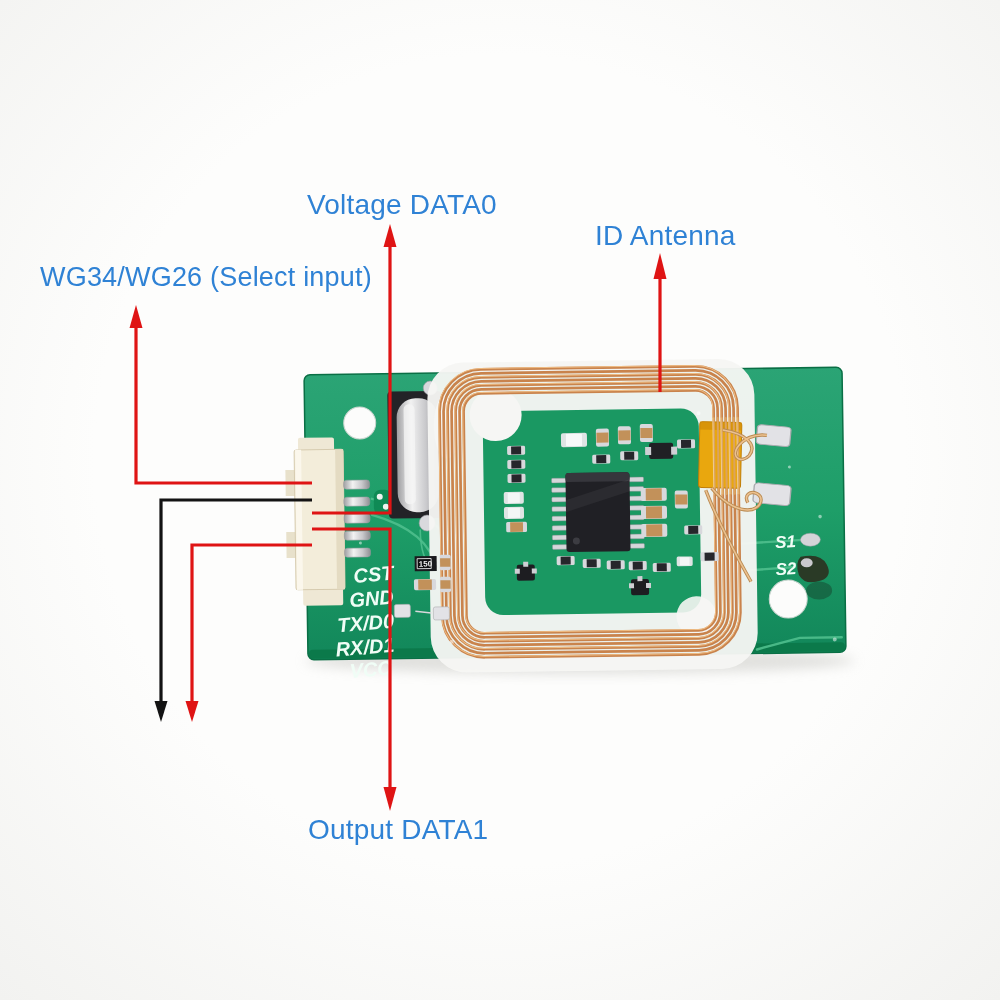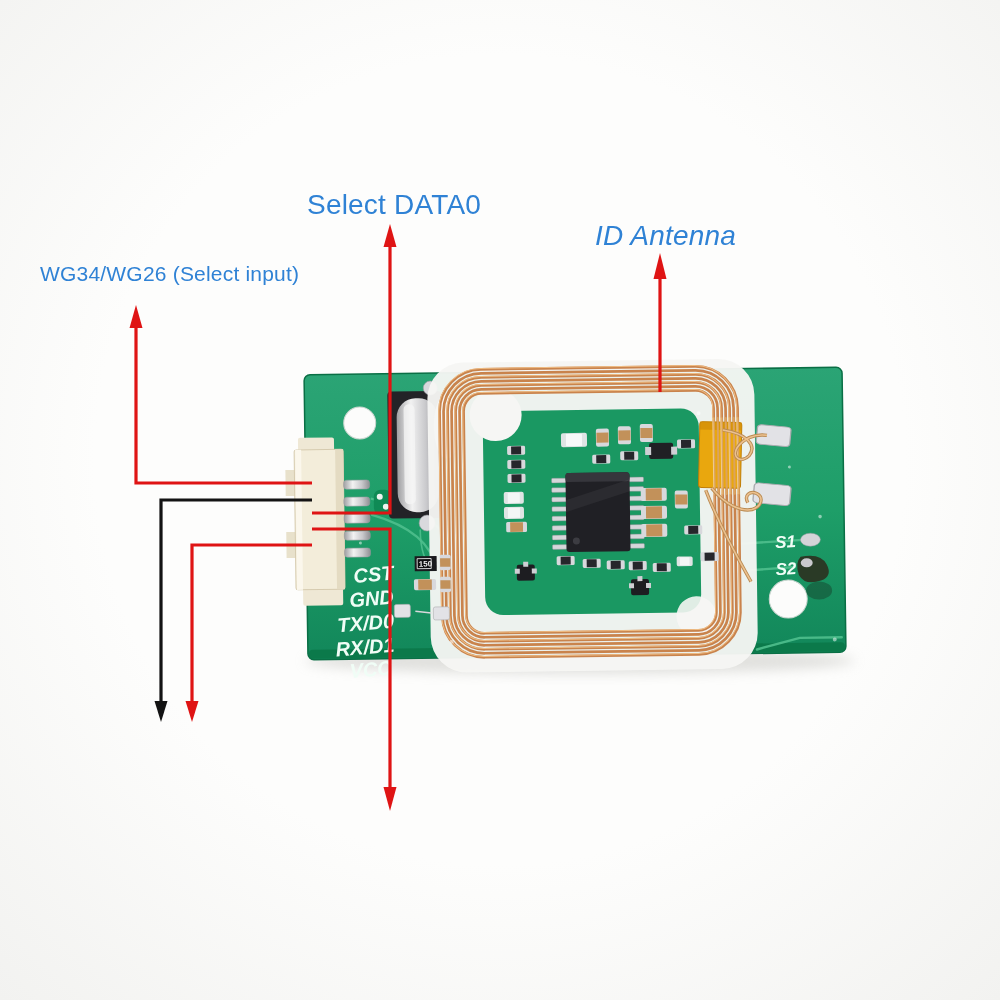--- a/index.html
+++ b/index.html
@@ -1,21 +1,21 @@
 <!DOCTYPE html>
 <html style="--label_blue: #2f82d5; --arrow_red: #df1414; --wire_black: #131313; --pcb_green: #1e9e68; --trace_green: #4fbf8d; --coil_copper: #c9834c; --tape_yellow: #e9a70e;"><head>
 <meta charset="utf-8">
 <style>
   html,body{margin:0;padding:0;background:#fbfbfa;}
   .stage{position:relative;width:1000px;height:1000px;overflow:hidden;
          background:radial-gradient(circle at 50% 46%, #fdfdfc 55%, #f2f2f0 100%);
          font-family:"Liberation Sans",sans-serif;}
   .stage svg{position:absolute;left:0;top:0;}
   .lbl{position:absolute;color:var(--label_blue,#2f82d5);font-size:28px;white-space:nowrap;letter-spacing:.2px;}
-  #lab-wg{font-size:21px;}
+  #lab-wg{font-size:27px;}
   .vbox{position:absolute;left:52px;top:722px;width:251px;height:41px;background:#ffffff;
         border:3px solid #171717;display:flex;align-items:center;justify-content:center;
         font-size:26px;color:var(--label_blue,#2f82d5);white-space:nowrap;}
   .trace{fill:none;stroke:var(--trace_green,#4fbf8d);stroke-width:2.4;opacity:.9;stroke-linecap:round;}
   .thin{stroke-width:1.6;}
   .wire{fill:none;stroke-width:3.2;}
   .red{stroke:var(--arrow_red,#df1414);}
   .blk{stroke:var(--wire_black,#131313);}
   .hd{fill:var(--arrow_red,#df1414);}
   .hdb{fill:var(--wire_black,#131313);}
@@ -317,17 +317,18 @@
     <polygon class="hd" points="390,811 383.5,787 396.5,787"></polygon>
 
     <path class="wire red" d="M312,545 L192,545 L192,703"></path>
     <polygon class="hd" points="192,722 185.5,701 198.5,701"></polygon>
 
     <path class="wire blk" d="M312,500 L161,500 L161,703"></path>
     <polygon class="hdb" points="161,722 154.5,701 167.5,701"></polygon>
   </g>
 </svg>
 
-<div class="lbl" id="lab-d0" style="left:307px;top:189px;">Select DATA0</div>
-<div class="lbl" id="lab-ant" style="left:595px;top:220px;font-style:italic;">ID Antenna</div>
+<div class="lbl" id="lab-d0" style="left:307px;top:189px;">Voltage DATA0</div>
+<div class="lbl" id="lab-ant" style="left:595px;top:220px;">ID Antenna</div>
 <div class="lbl" id="lab-wg" style="left:40px;top:262px;">WG34/WG26 (Select input)</div>
+<div class="lbl" id="lab-d1" style="left:308px;top:814px;">Output DATA1</div>
 
 </div>
 
 </body></html>

